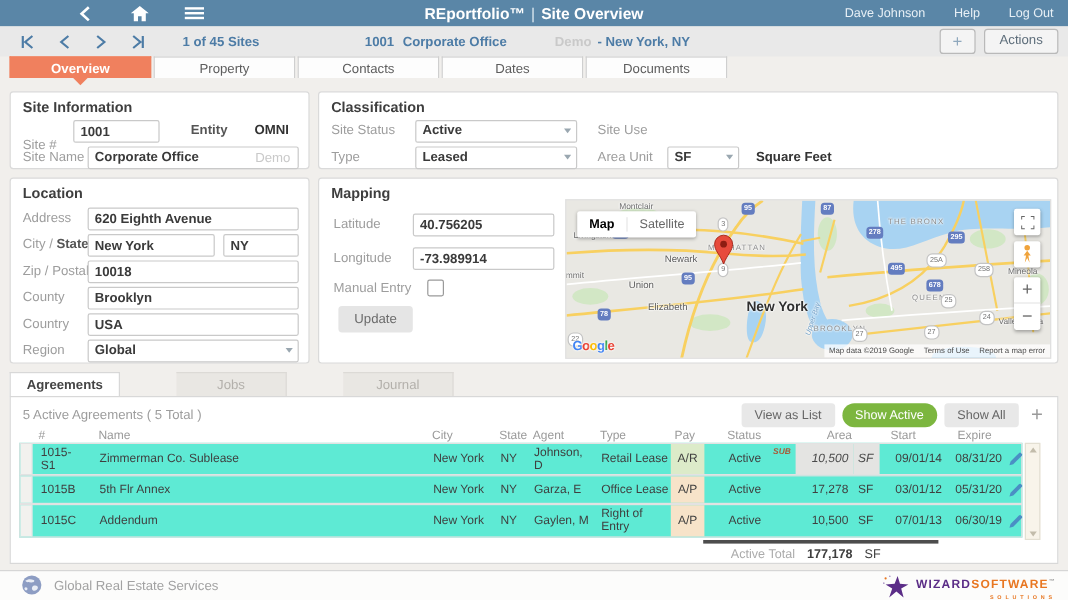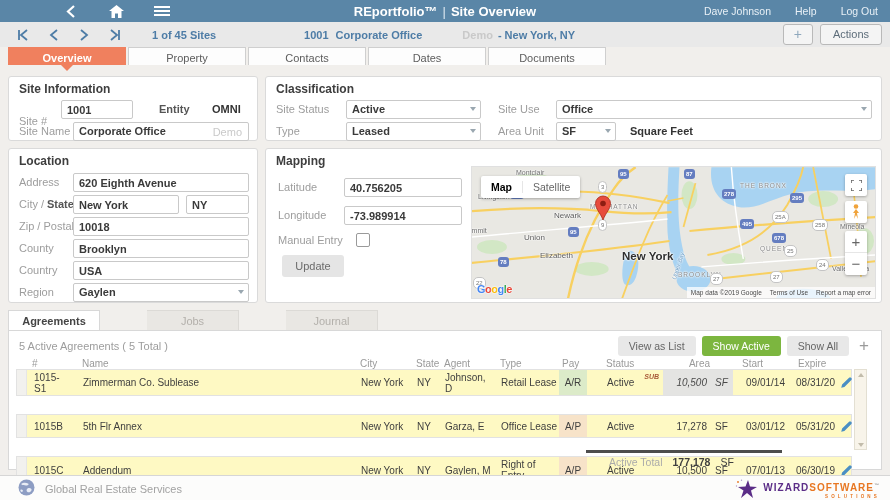--- a/index.html
+++ b/index.html
@@ -77,28 +77,28 @@
 
   
   .agr-tabs { position:absolute; left:8px; top:310px; display:flex;gap:47px; }
   .agr-tab { width:92px; height:21px; text-align:center; font-size:11px; line-height:20px; cursor:pointer; }
   .agr-tab.active { background:#fff; border:1px solid #d8d8d8; border-bottom:none; font-weight:bold; color:#444; }
   .agr-tab.idle { background:#e9e7e3; border:1px solid #dcdad6; border-left:none; color:#b3b0ab; }
   .agr-panel { position:absolute; left:8px; top:330px; width:874px; height:140px; background:#fff; border:1px solid #d8d8d8; }
   .agr-summary { position:absolute; left:10px; top:9px; font-size:11px; color:#9d9d9d; }
   .agr-btns { position:absolute; right:12px; top:5px; display:flex; align-items:center; gap:6px; }
   .btn-flat { height:20px; padding:0 11px; border:none; border-radius:3px; background:#e8e8e8; color:#666; font-size:10.5px; cursor:pointer; font-family:"Liberation Sans", sans-serif; }
-  .btn-flat.green { background:#7cb63f; color:#fff; }
+  .btn-flat.green { background:#7cb63f; color:#fff;border-radius:10px; }
   .plus-lite { font-size:17px; color:#9a9a9a; line-height:18px; cursor:pointer; margin-left:4px; }
 
   .agr-grid { display:grid; grid-template-columns:10px 42px 286px 56px 28px 56px 62px 32px 12px 62px 48px 22px 56px 50px 14px; align-items:center; }
   .agr-head { position:absolute; left:7px; top:26px; width:836px; font-size:10px; color:#9a9a9a; }
   .agr-head > div { padding:1px 0 1px 6px; }
   .agr-rows { position:absolute; left:7px; top:38px; width:836px; }
-  .agr-row { background:#fef9c3; border:1px solid #e2e2e2; margin-bottom:18px; font-size:10px; color:#3f3f3f; }
+  .agr-row { background:#5eead4; border:1px solid #e2e2e2; margin-bottom:0; font-size:10px; color:#3f3f3f; }
   .cg { align-self:stretch; background:#f2f1ee; border-right:1px solid #e6e6e6; }
   .c-num { padding-left:7px; line-height:11px; }
   .c-name { padding-left:14px; }
   .c-city, .c-state, .c-agent, .c-type, .c-status { padding-left:6px; line-height:11px; }
   .c-pay { align-self:stretch; display:flex; align-items:center; justify-content:center; margin:0 2px; }
   .pay-ar { background:#dcebc9; }
   .pay-ap { background:#f7e3c9; }
   .c-status { position:relative; align-self:stretch; display:flex; align-items:center; }
   .sub-tag { position:absolute; top:1px; right:4px; font-size:7px; font-style:italic; font-weight:bold; color:#a85a38; }
   .c-area { text-align:right; padding-right:4px; align-self:stretch; display:flex; align-items:center; justify-content:flex-end; }
@@ -217,24 +217,20 @@
   </div>
 
   <div class="panel" style="left:265px; top:76px; width:617px; height:65px;">
     <div class="panel-title">Classification</div>
     <span class="lbl" style="left:10px; top:26px;">Site Status</span>
     <div class="ibox selbox" style="left:80px; top:23px; width:135px;">
       <span>Active</span>
       <span class="caret"></span>
     </div>
     <span class="lbl" style="left:232px; top:26px;">Site Use</span>
-    <div class="ibox selbox" style="left:290px; top:23px; width:316px;">
-      <span>Office</span>
-      <span class="caret"></span>
-    </div>
     <span class="lbl" style="left:10px; top:48px;">Type</span>
     <div class="ibox selbox" style="left:80px; top:45px; width:135px;">
       <span>Leased</span>
       <span class="caret"></span>
     </div>
     <span class="lbl" style="left:232px; top:48px;">Area Unit</span>
     <div class="ibox selbox" style="left:290px; top:45px; width:60px;">
       <span>SF</span>
       <span class="caret"></span>
     </div>
@@ -250,21 +246,21 @@
     <input class="ibox" style="left: 64px; top: 46px; width: 106px;" value="New York">
     <input class="ibox" style="left: 177px; top: 46px; width: 63px;" value="NY">
     <span class="lbl" style="left:10px; top:71px;">Zip / Postal</span>
     <input class="ibox" style="left: 64px; top: 68px; width: 176px;" value="10018">
     <span class="lbl" style="left:10px; top:93px;">County</span>
     <input class="ibox" style="left: 64px; top: 90px; width: 176px;" value="Brooklyn">
     <span class="lbl" style="left:10px; top:115px;">Country</span>
     <input class="ibox" style="left: 64px; top: 112px; width: 176px;" value="USA">
     <span class="lbl" style="left:10px; top:137px;">Region</span>
     <div class="ibox selbox" style="left:64px; top:134px; width:176px;">
-      <span>Gaylen</span>
+      <span>Global</span>
       <span class="caret"></span>
     </div>
   </div>
 
   <div class="panel" style="left:265px; top:148px; width:617px; height:155px;">
     <div class="panel-title">Mapping</div>
     <span class="lbl" style="left:12px; top:32px;">Latitude</span>
     <input class="ibox" style="left: 78px; top: 29px; width: 118px;" value="40.756205">
     <span class="lbl" style="left:12px; top:60px;">Longitude</span>
     <input class="ibox" style="left: 78px; top: 57px; width: 118px;" value="-73.989914">

